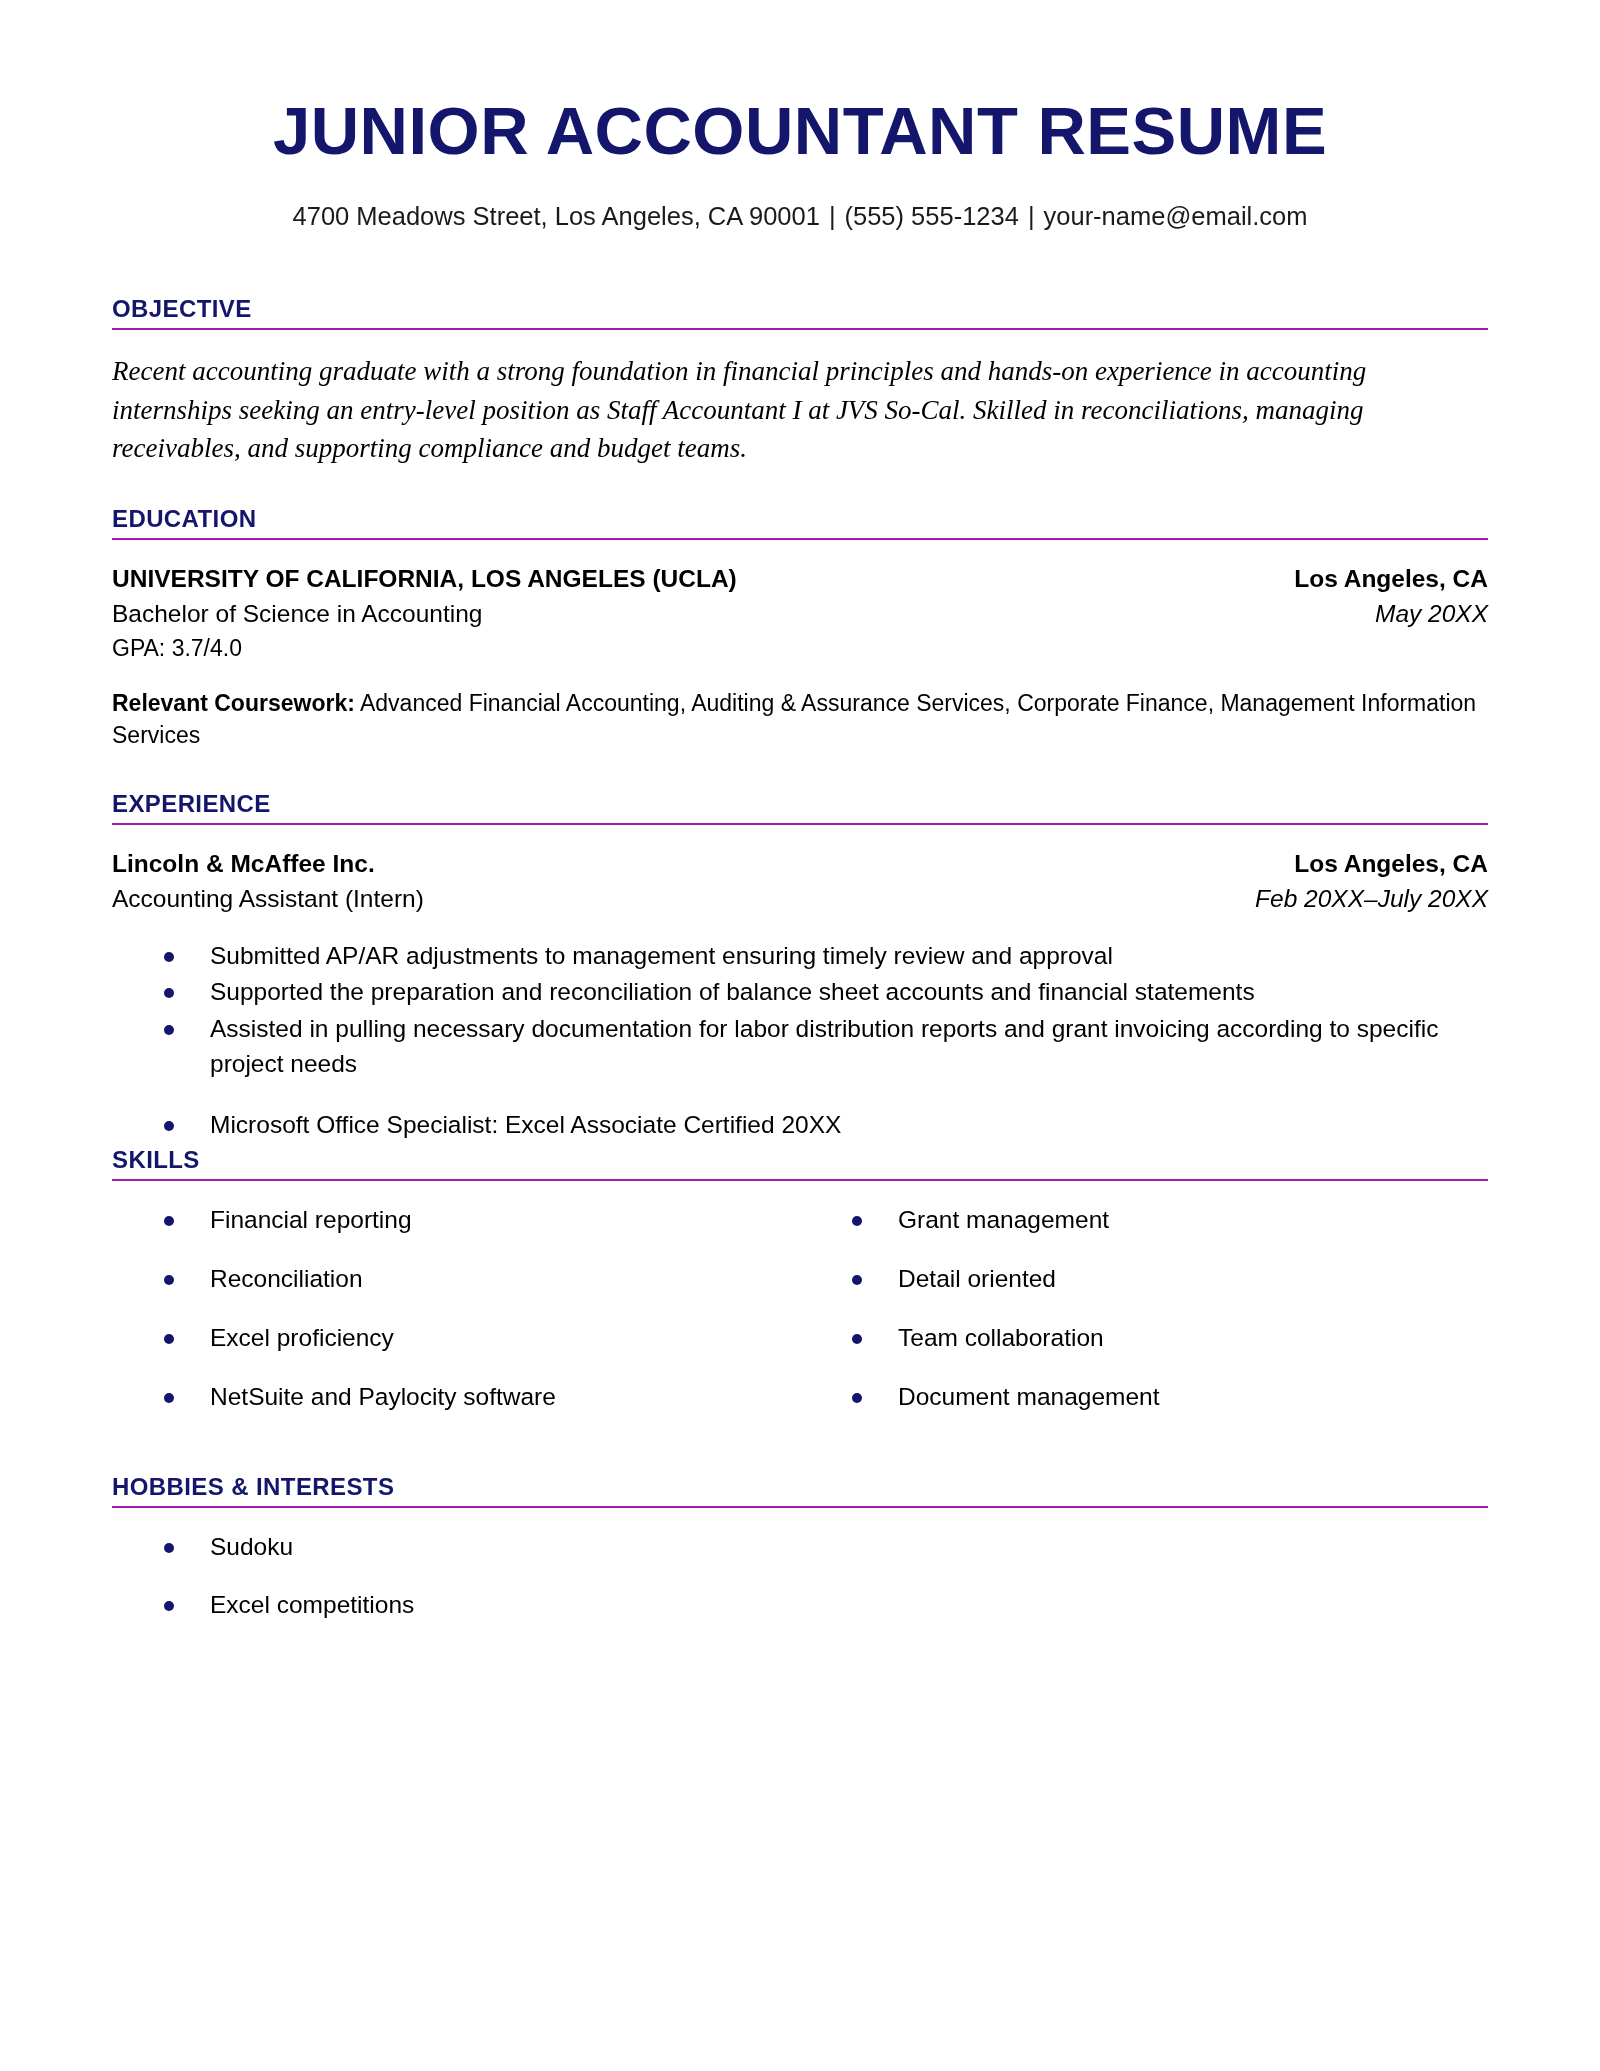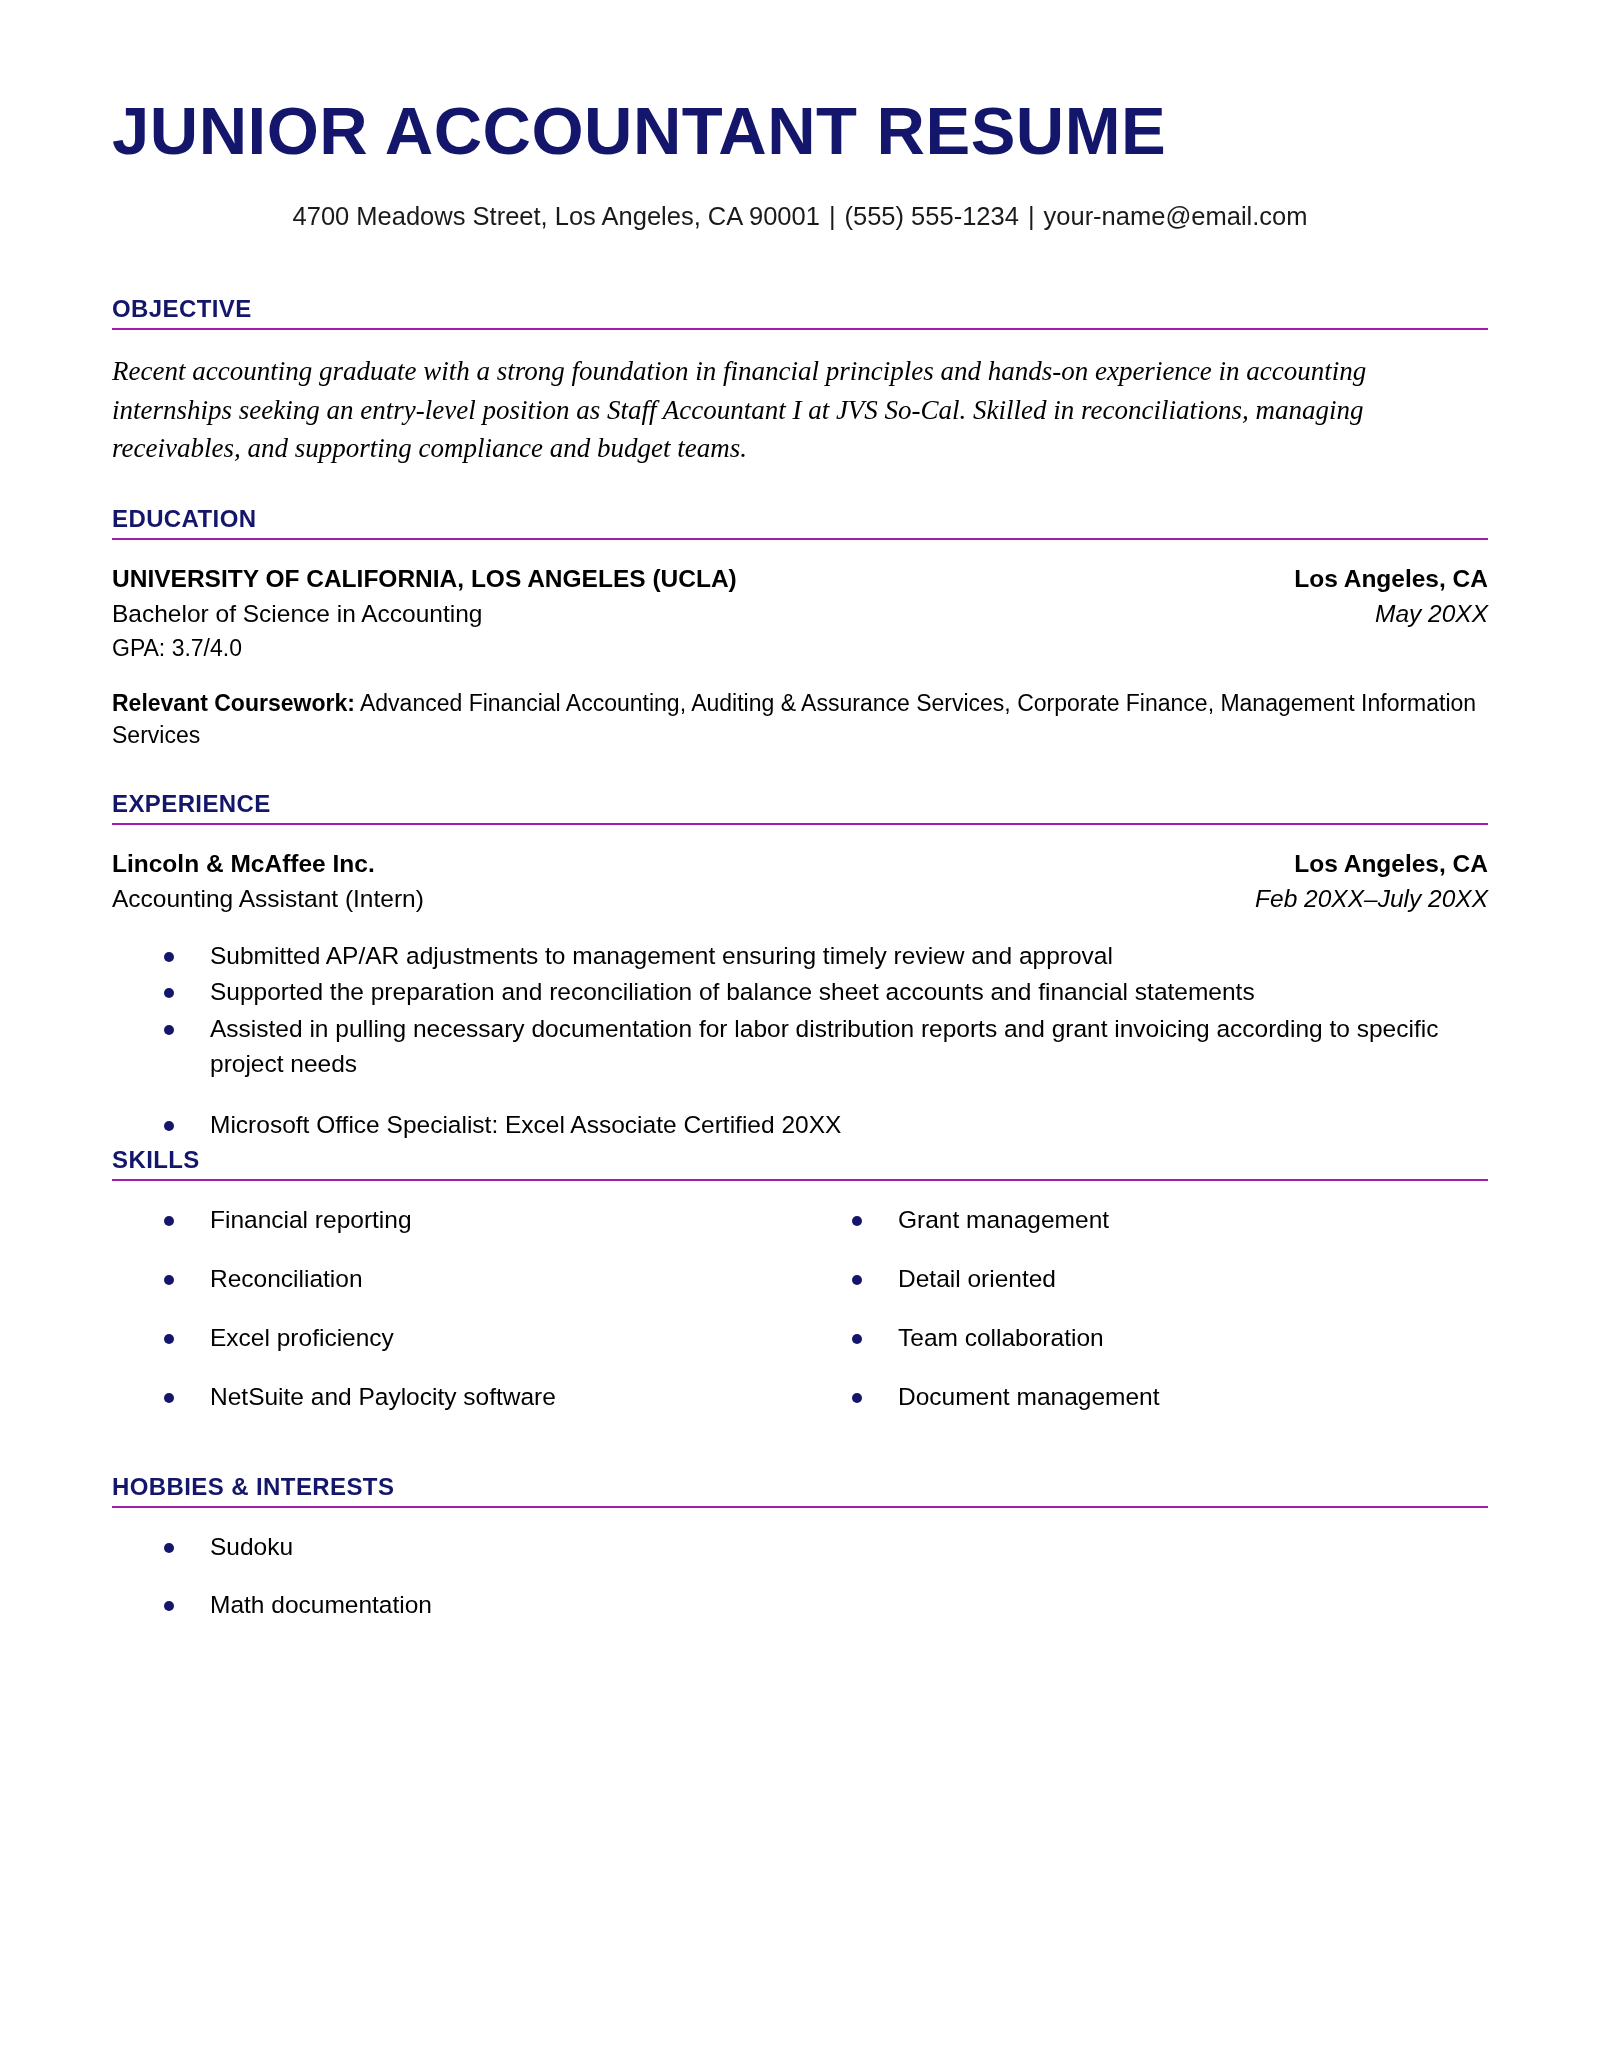--- a/index.html
+++ b/index.html
@@ -16,20 +16,21 @@
   }
   .page {
     width: 1600px;
     min-height: 2071px;
     box-sizing: border-box;
     padding: 96px 112px 40px 112px;
     background: #ffffff;
   }
   
   .resume-title {
+    text-align: center;
     color: #14166b;
     font-size: 67px;
     font-weight: bold;
     letter-spacing: 0.5px;
     line-height: 1.05;
     margin: 0 0 34px 0;
     white-space: nowrap;
   }
   .contact-line {
     text-align: center;
@@ -204,18 +205,18 @@
         </ul>
       </div>
     </div>
   </div>
 
   <div class="section">
     <div class="section-header">HOBBIES &amp; INTERESTS</div>
     <div class="section-body">
       <ul class="bullets spaced">
         <li>Sudoku</li>
-        <li>Math documentation</li>
+        <li>Excel competitions</li>
       </ul>
     </div>
   </div>
 
 </div>
 
 </body></html>

